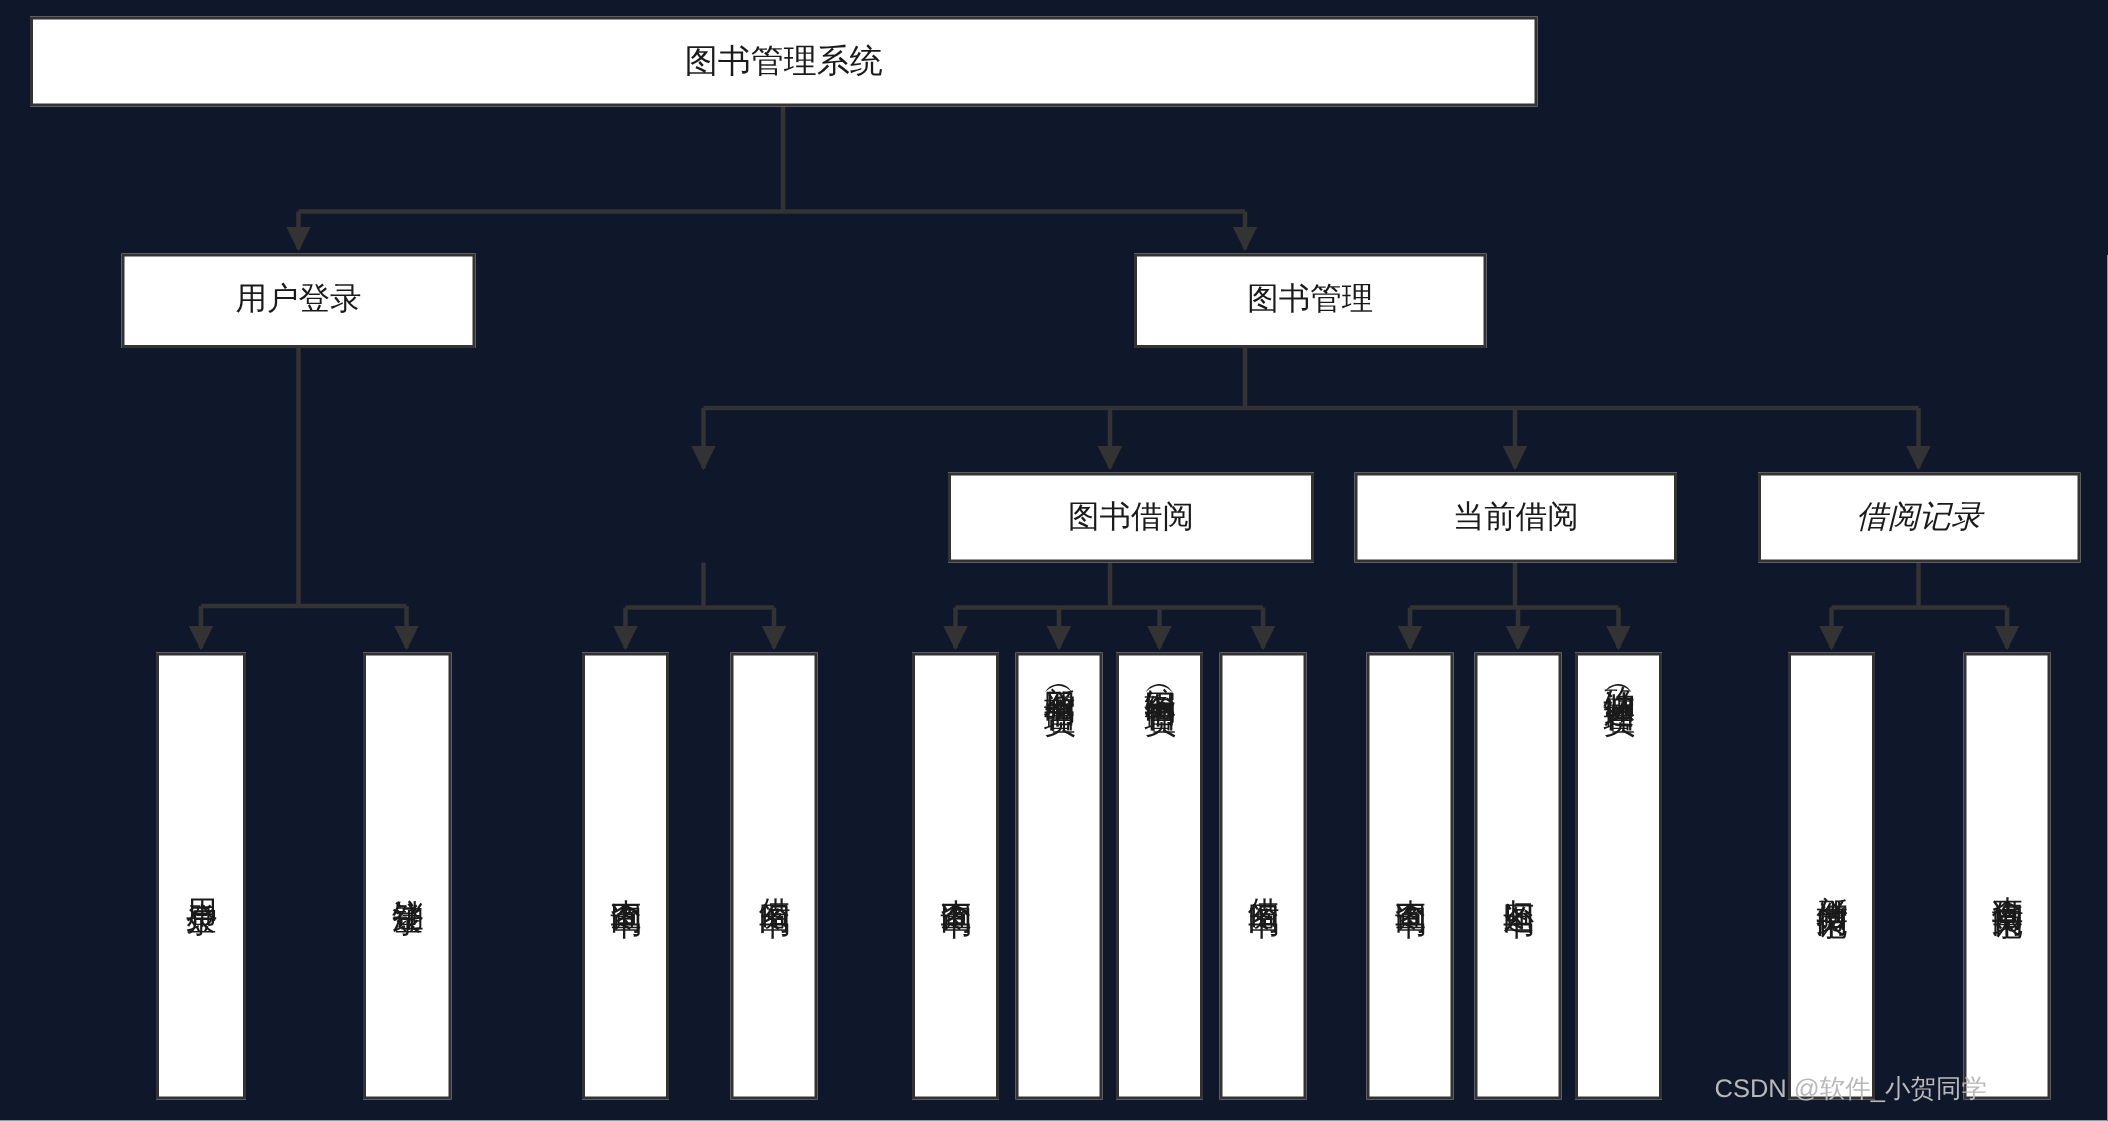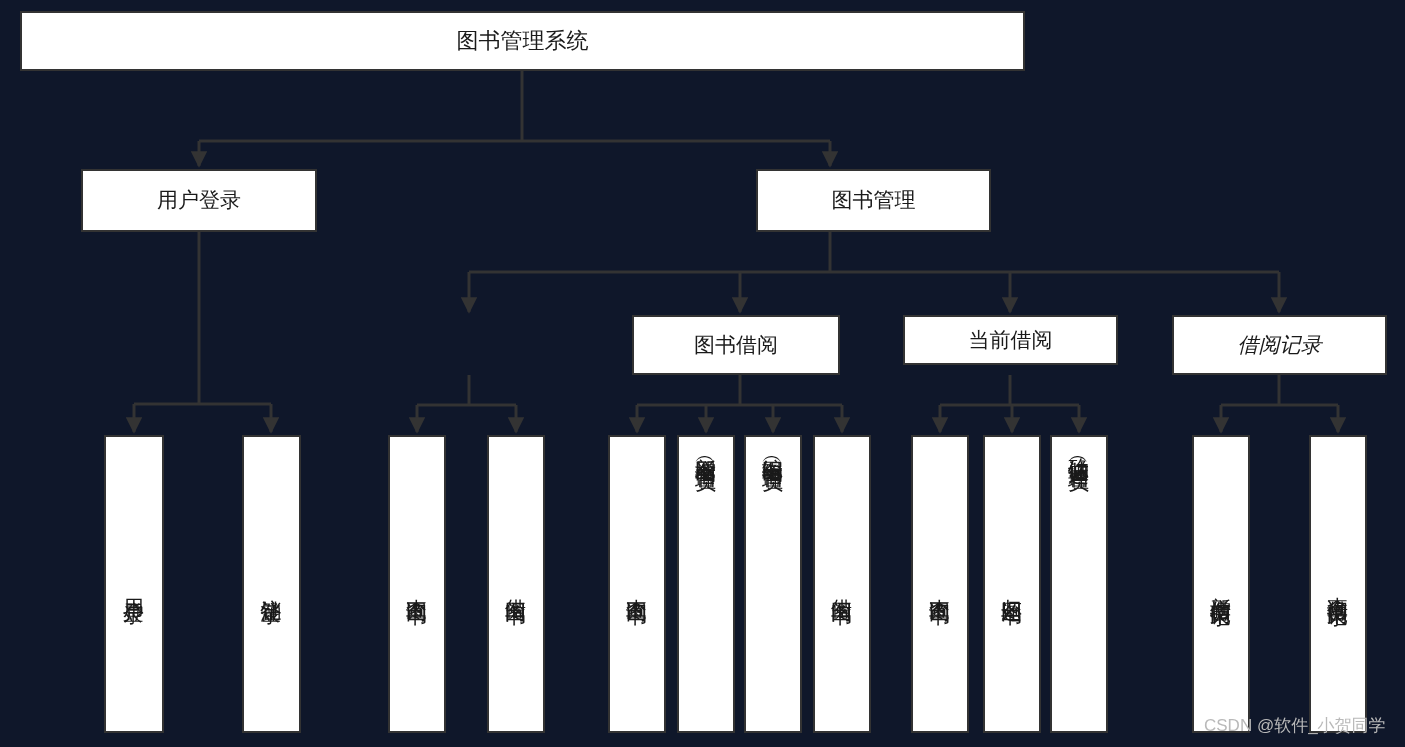--- a/index.html
+++ b/index.html
@@ -136,25 +136,25 @@
 
   <div class="node horizontal" style="left:81px; top:169px; width:236px; height:63px;">
     <span class="node-label">用户登录</span>
   </div>
 
   <div class="node horizontal" style="left:712px; top:169px; width:235px; height:63px;margin-left:44px;">
     <span class="node-label">图书管理</span>
   </div>
 
 
-  <div class="node horizontal" style="left:632px; top:315px; width:208px; height:60px;">
+  <div class="node horizontal" style="left:632px; top:315px; width:244px; height:60px;">
     <span class="node-label">图书借阅</span>
   </div>
 
-  <div class="node horizontal" style="left:903px; top:315px; width:215px; height:50px;">
+  <div class="node horizontal" style="left:903px; top:315px; width:215px; height:60px;">
     <span class="node-label">当前借阅</span>
   </div>
 
   <div class="node horizontal" style="left:1172px; top:315px; width:215px; height:60px;font-style:italic;">
     <span class="node-label">借阅记录</span>
   </div>
 
   <div class="node vertical centered-text" style="left:104px; top:435px; width:60px; height:298px;">
     <span class="node-label">用户登录</span>
   </div>
@@ -200,15 +200,15 @@
   </div>
 
   <div class="node vertical centered-text" style="left:1192px; top:435px; width:58px; height:298px;">
     <span class="node-label">新增借阅记录</span>
   </div>
 
   <div class="node vertical centered-text" style="left:1309px; top:435px; width:58px; height:298px;">
     <span class="node-label">查询借阅记录</span>
   </div>
 
-  <div class="watermark" style="left:1204px; top:714px;">CSDN @软件_小贺同学</div>
+  <div class="watermark" style="left:1143px; top:714px;">CSDN @软件_小贺同学</div>
 
 </div>
 
 </body></html>

